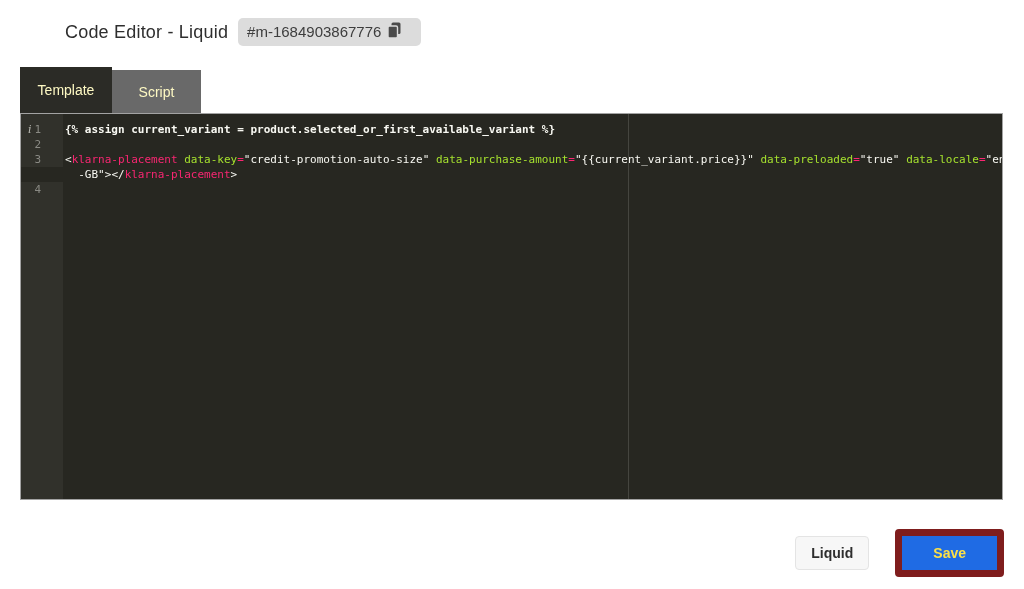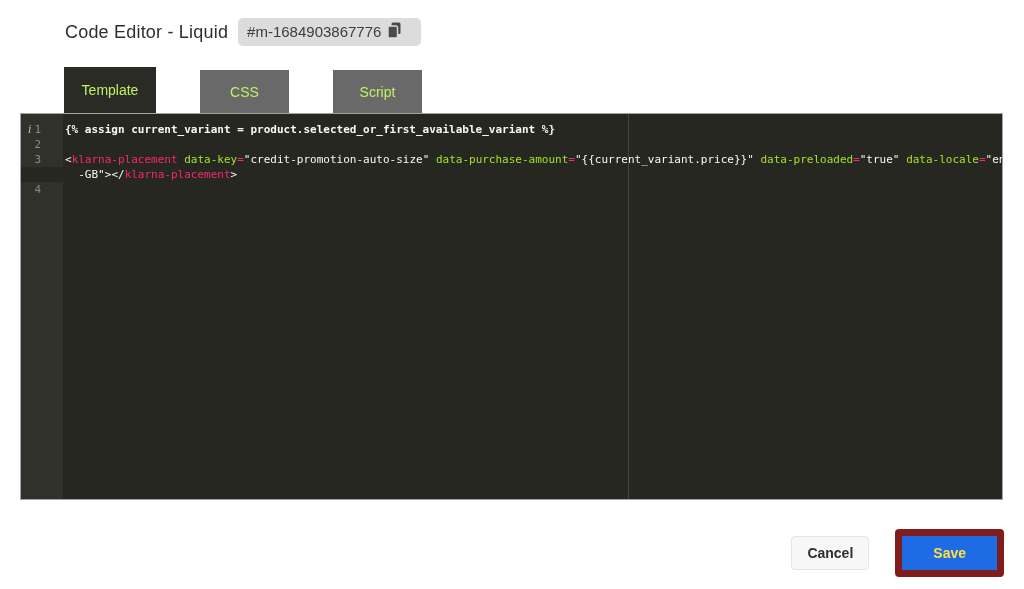--- a/index.html
+++ b/index.html
@@ -9,21 +9,21 @@
   
   .header { position: absolute; left: 22px; top: 18px; display: flex; align-items: center; gap: 10px; margin-left: 43px; }
   .page-title { font-size: 18px; font-weight: 400; color: #2e2e2e; letter-spacing: 0.2px; }
   .badge { display: inline-flex; align-items: center; gap: 6px; background: #dcdcdc; border-radius: 5px;
            padding: 3px 19px 4px 9px; font-size: 15px; color: #3d3d3d; }
   .copy-icon { display: inline-block; cursor: pointer; margin-top: 1px; }
 
   
   .tabs { position: absolute; left: 20px; top: 67px; height: 46px; display: flex; align-items: flex-end; }
   .tab { height: 43px; width: 89px; display: flex; align-items: center; justify-content: center;
-         background: #696969; color: #bef264; font-size: 14px; cursor: pointer; margin-left: 44px; }
+         background: #696969; color: #fef9c3; font-size: 14px; cursor: pointer; }
   .tab.active { height: 46px; width: 92px; background: #2b2b26; }
 
   
   .editor { position: absolute; left: 20px; top: 113px; width: 983px; height: 387px;
             background: #272721; border: 1px solid #a3a3a3; overflow: hidden; cursor: text; }
   .gutter { position: absolute; left: 0; top: 0; bottom: 0; width: 42px; background: #31312b; padding-top: 8px; }
   .gutter-row { position: relative; height: 15px; line-height: 15px; text-align: right; padding-right: 22px;
                 font-family: "DejaVu Sans Mono", monospace; font-size: 11px; color: #8a8a84; }
   .gutter-row.wrap { background: #272721; }
   .annot { position: absolute; left: 7px; top: 0; font-family: "DejaVu Serif", serif; font-style: italic;
@@ -52,21 +52,20 @@
       <svg width="15" height="17" viewBox="0 0 15 17">
         <rect x="4.5" y="0.5" width="9" height="11.5" rx="1.5" fill="#4a4a4a"></rect>
         <rect x="1" y="4" width="9.5" height="12" rx="1.5" fill="#4a4a4a" stroke="#dcdcdc" stroke-width="1.4"></rect>
       </svg>
     </span>
   </span>
 </div>
 
 <div class="tabs">
   <div class="tab active">Template</div>
-  <div class="tab">CSS</div>
   <div class="tab">Script</div>
 </div>
 
 <div class="editor">
   <div class="gutter">
       <div class="gutter-row"><span class="annot">i</span><span>1</span></div>
       <div class="gutter-row"><span>2</span></div>
       <div class="gutter-row"><span>3</span></div>
       <div class="gutter-row wrap"><span></span></div>
       <div class="gutter-row"><span>4</span></div>
@@ -75,15 +74,15 @@
     <div class="ruler"></div>
   <div class="code-row"><span style="color: rgb(248, 248, 242); font-weight: bold;">{% assign current_variant = product.selected_or_first_available_variant %}</span></div>
       <div class="code-row"></div>
       <div class="code-row"><span style="color: rgb(248, 248, 242);">&lt;</span><span style="color: rgb(249, 38, 114);">klarna-placement</span><span style="color: rgb(248, 248, 242);"> </span><span style="color: rgb(166, 226, 46);">data-key</span><span style="color: rgb(249, 38, 114);">=</span><span style="color: rgb(248, 248, 242);">"credit-promotion-auto-size"</span><span style="color: rgb(248, 248, 242);"> </span><span style="color: rgb(166, 226, 46);">data-purchase-amount</span><span style="color: rgb(249, 38, 114);">=</span><span style="color: rgb(248, 248, 242);">"{{current_variant.price}}"</span><span style="color: rgb(248, 248, 242);"> </span><span style="color: rgb(166, 226, 46);">data-preloaded</span><span style="color: rgb(249, 38, 114);">=</span><span style="color: rgb(248, 248, 242);">"true"</span><span style="color: rgb(248, 248, 242);"> </span><span style="color: rgb(166, 226, 46);">data-locale</span><span style="color: rgb(249, 38, 114);">=</span><span style="color: rgb(248, 248, 242);">"en</span></div>
       <div class="code-row"><span style="color: rgb(248, 248, 242);">  </span><span style="color: rgb(248, 248, 242);">-GB"</span><span style="color: rgb(248, 248, 242);">&gt;</span><span style="color: rgb(248, 248, 242);">&lt;/</span><span style="color: rgb(249, 38, 114);">klarna-placement</span><span style="color: rgb(248, 248, 242);">&gt;</span></div>
       <div class="code-row"></div>
     </div>
 </div>
 
 <div class="actions">
-  <button class="btn btn-cancel">Cancel</button>
+  <button class="btn btn-cancel">Liquid</button>
   <button class="btn btn-save">Save</button>
 </div>
 
 </body></html>

